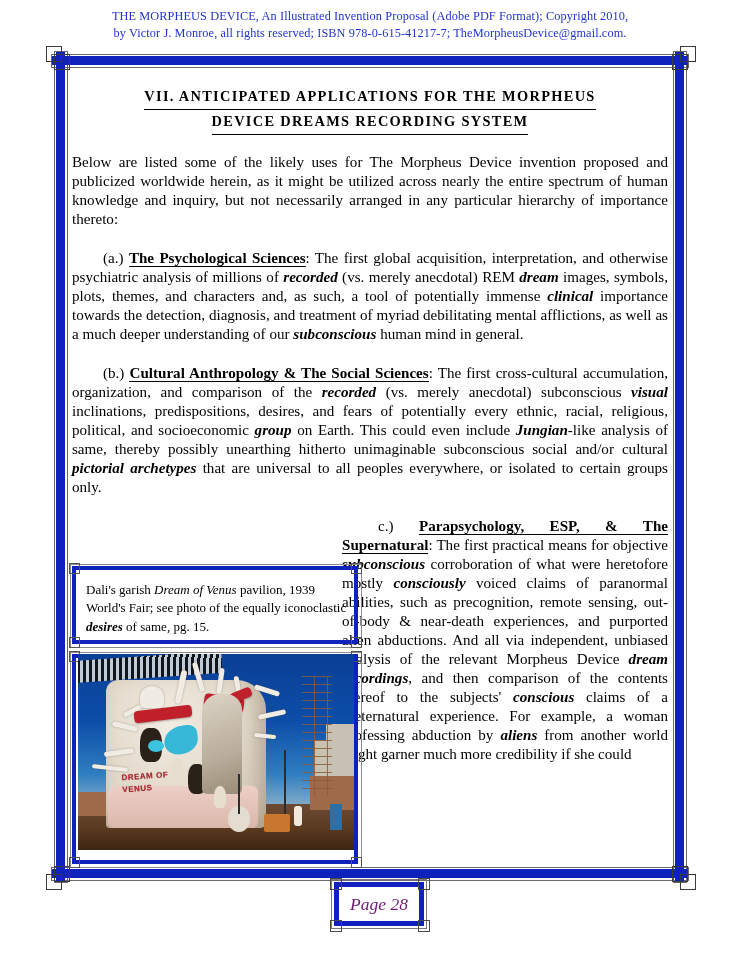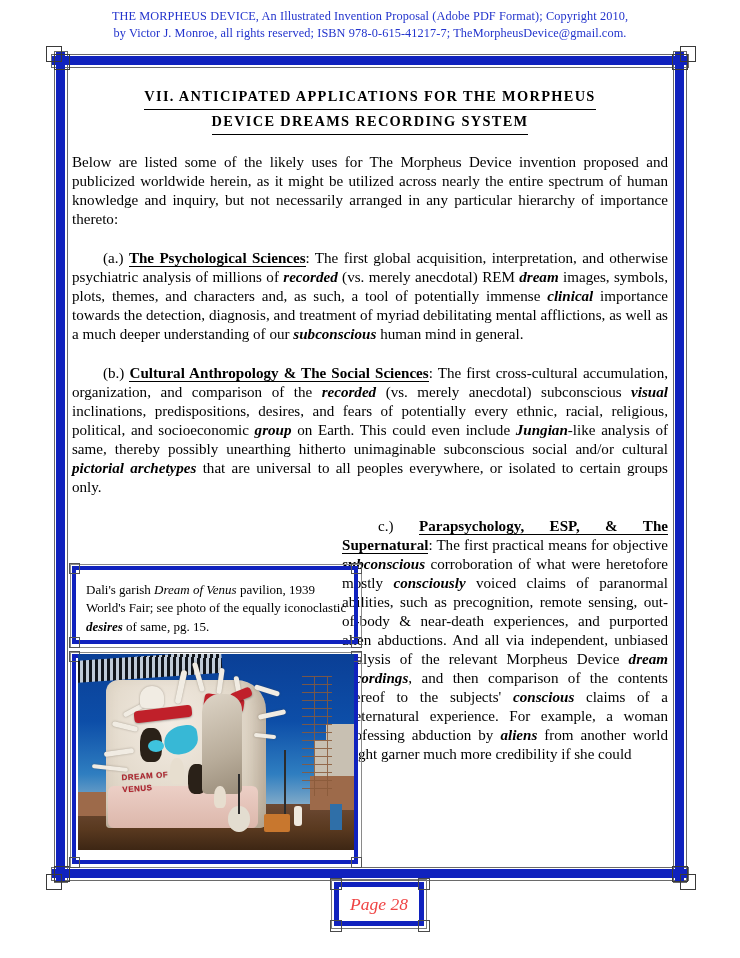--- a/index.html
+++ b/index.html
@@ -161,21 +161,21 @@
     position:absolute;left:334px;top:882px;
     width:90px;height:44px;
   }
   #page-badge-inner{
     position:absolute;left:0;top:0;width:90px;height:44px;
     background:#ffffff;
   }
   #page-number{
     position:absolute;left:0;top:0;width:90px;height:44px;
     display:flex;align-items:center;justify-content:center;
-    color:#ef4444;
+    color:#701a75;
     font-style:italic;
     font-size:17.5px;
     z-index:3;
   }
   .pb-band{position:absolute;background:#1022be;}
   .pb-outline{position:absolute;border:1px solid #7a7a7a;}
   .pb-corner{position:absolute;width:10px;height:10px;border:1px solid #4a4a4a;}
 </style>
 </head>
 <body>

